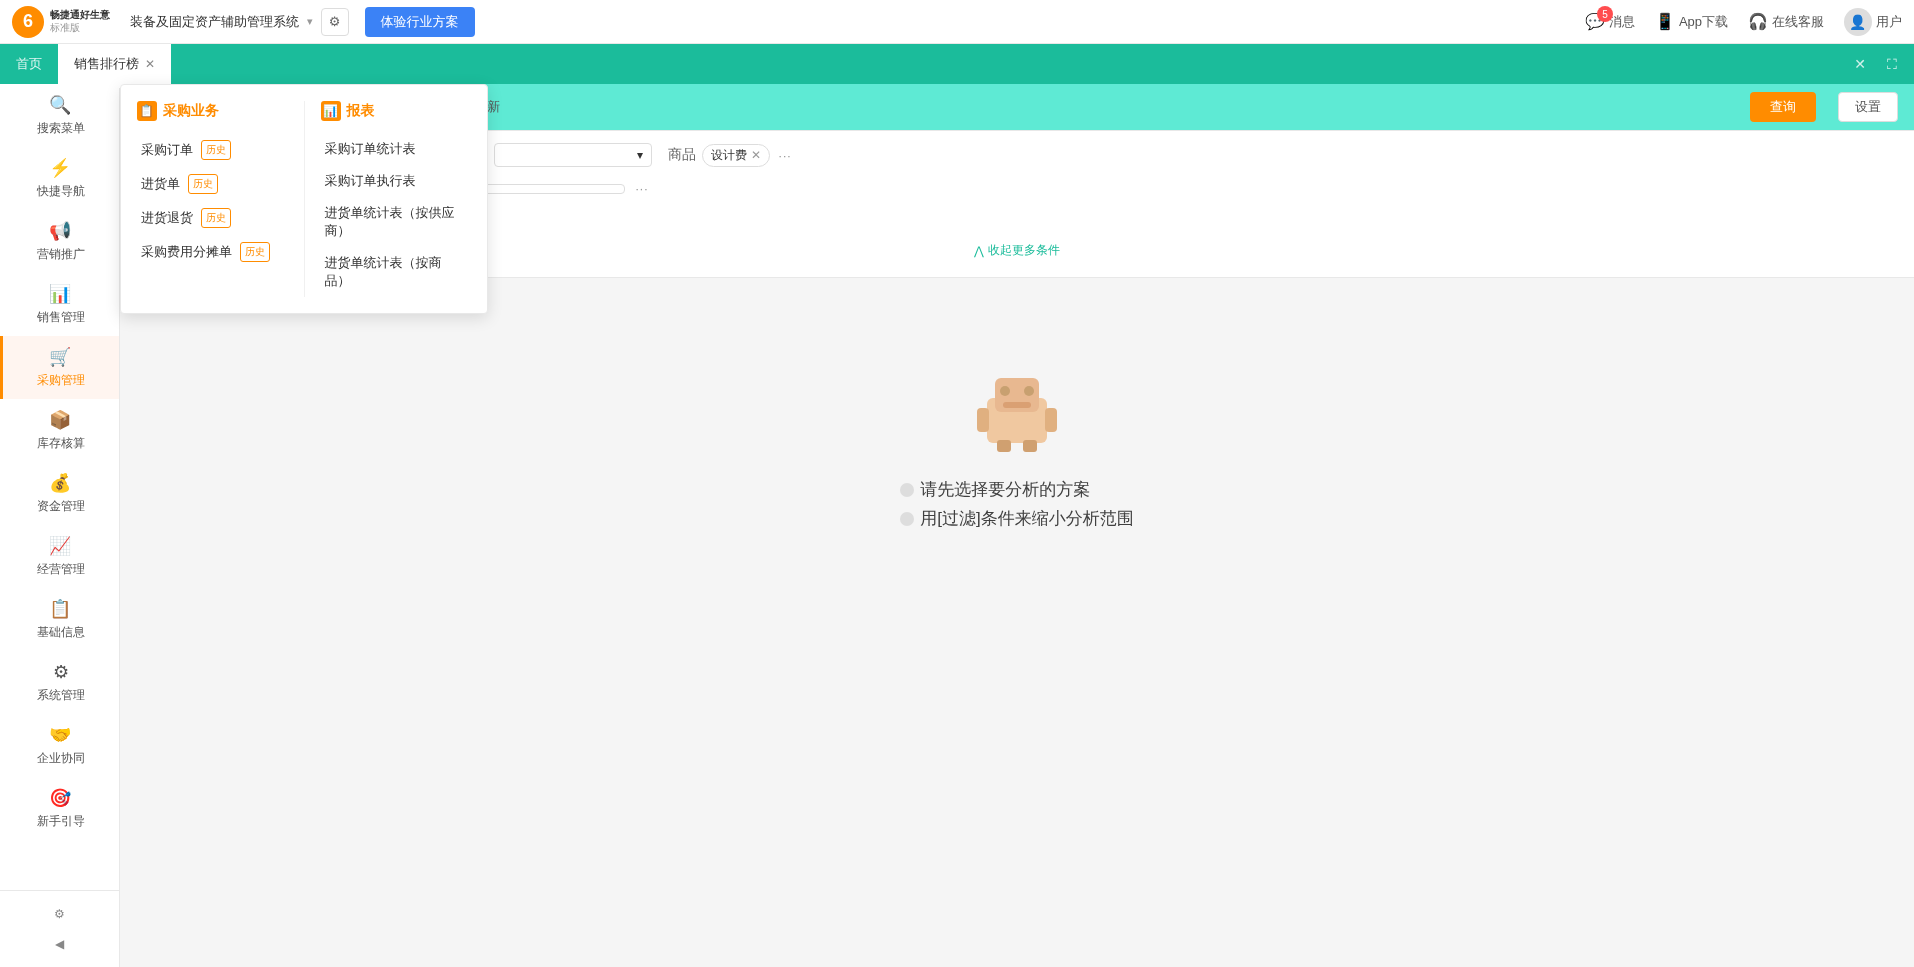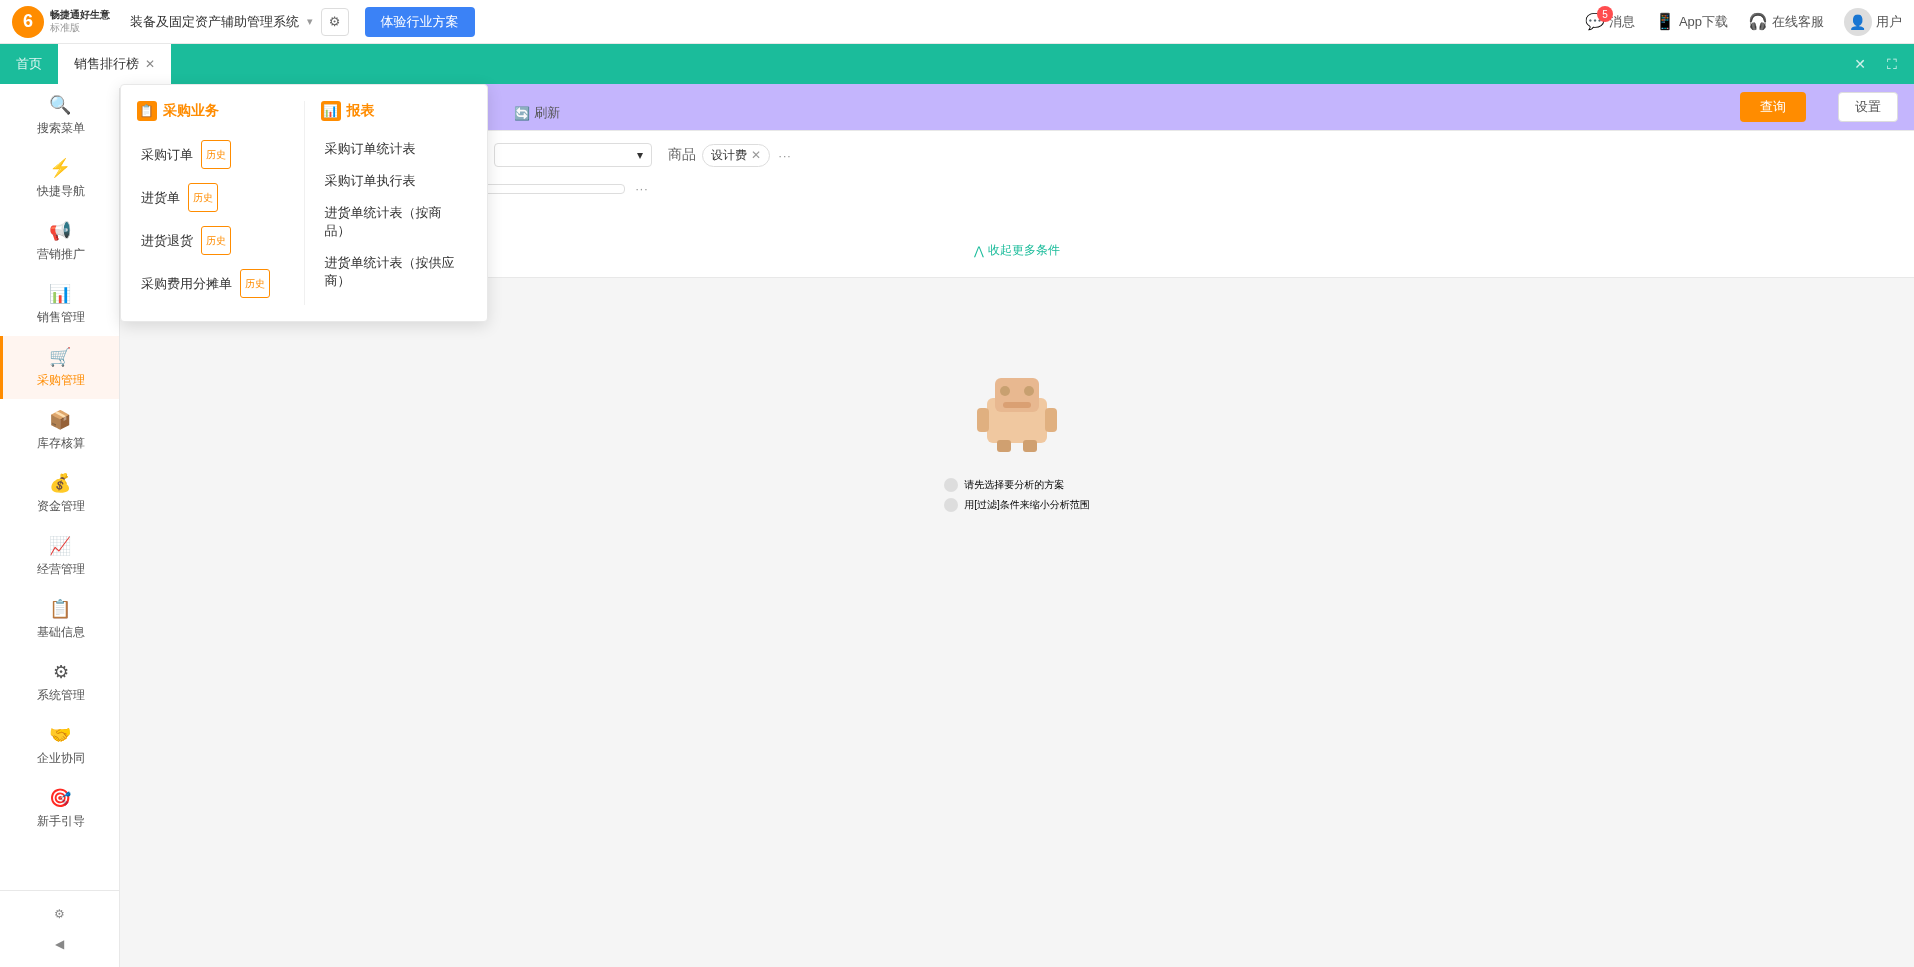--- a/index.html
+++ b/index.html
@@ -161,23 +161,23 @@
     
     .main-content {
       flex: 1;
       overflow: auto;
       background: #f5f5f5;
       position: relative;
     }
 
     
     .content-toolbar {
-      background: #c4b5fd;
+      background: #5eead4;
       padding: 8px 16px;
-      display: flex; align-items: flex-end; gap: 32px;
+      display: flex; align-items: center; gap: 22px;
       border-bottom: 1px solid #e8e8e8;
     }
     .toolbar-action {
       display: flex; align-items: center; gap: 4px;
       cursor: pointer; color: #555; font-size: 13px;
     }
     .toolbar-action .t-icon { color: #666; font-size: 13px; }
     .toolbar-sep { width: 1px; height: 16px; background: #e8e8e8; }
     .btn-query {
       background: #ff8c00;
@@ -264,21 +264,21 @@
       align-items: center;
       justify-content: center;
       padding: 80px 0;
       color: #aaa;
     }
     .empty-icon {
       width: 100px; height: 100px;
       position: relative;
       margin-bottom: 20px;
     }
-    .empty-texts { color: #000000; font-size: 10px; }
+    .empty-texts { color: #404040; font-size: 17px; }
     .empty-text-item { margin-bottom: 6px; display: flex; align-items: center; gap: 6px; }
     .empty-dot { width: 14px; height: 14px; background: #ddd; border-radius: 50%; display: inline-block; }
     .dropdown-menu {
       position: fixed;
       top: 84px;
       left: 120px;
       background: #fff;
       border: 1px solid #e8e8e8;
       border-radius: 4px;
       box-shadow: 0 4px 16px rgba(0,0,0,0.12);
@@ -316,21 +316,21 @@
       color: #333; font-size: 13px;
       border-radius: 3px;
     }
     .history-badge {
       background: #fff;
       border: 1px solid #ff8c00;
       color: #ff8c00;
       border-radius: 3px;
       font-size: 10px;
       padding: 0 4px;
-      height: 29px;
+      height: 20px;
       display: inline-flex; align-items: center;
     }
 
     
     .sidebar-bottom {
       margin-top: auto;
       display: flex; flex-direction: column;
       border-top: 1px solid #e8e8e8;
       padding: 8px 0;
     }
@@ -619,19 +619,19 @@
       <div class="dropdown-section-icon">📊</div>
       <span>报表</span>
     </div>
     <div class="dropdown-menu-item">
       <span>采购订单统计表</span>
     </div>
     <div class="dropdown-menu-item">
       <span>采购订单执行表</span>
     </div>
     <div class="dropdown-menu-item">
+      <span>进货单统计表（按供应商）</span>
+    </div>
+    <div class="dropdown-menu-item">
       <span>进货单统计表（按商品）</span>
     </div>
-    <div class="dropdown-menu-item">
-      <span>进货单统计表（按供应商）</span>
-    </div>
   </div>
 </div>
 
 </body></html>

